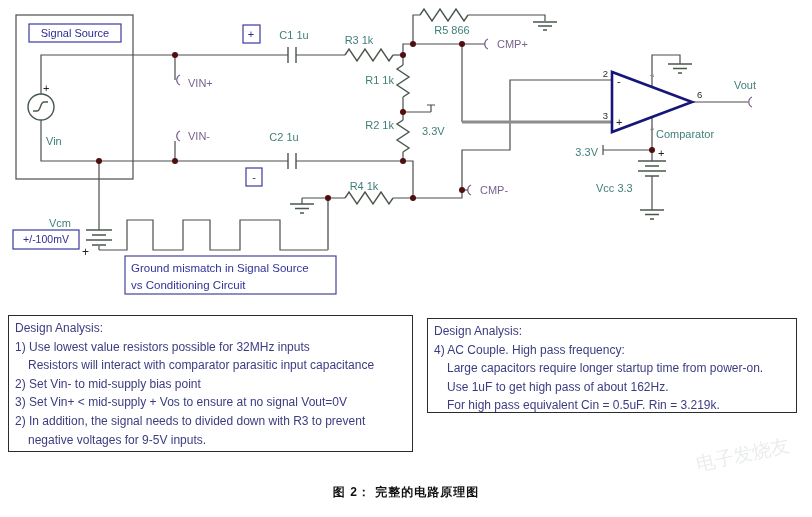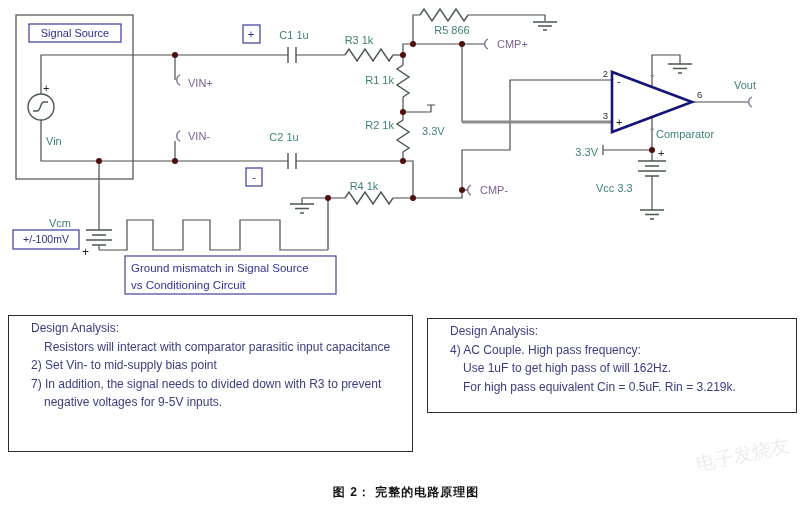--- a/index.html
+++ b/index.html
@@ -16,21 +16,21 @@
   .tri{stroke:#16167a;stroke-width:2.6;fill:none;stroke-linejoin:miter;}
   .lbl{fill:#3f7f78;font-size:11px;}
   .net{fill:#7a628f;font-size:11px;}
   .pinnum{fill:#2a2a2a;font-size:9.5px;}
   .sign{fill:#222;font-size:11px;}
   .tiny{fill:#777;font-size:6px;}
   .navyt{fill:#2c2c90;font-size:11px;}
   .navybox{stroke:#3a3aa0;stroke-width:1.2;fill:#ffffff;}
   .notetext{fill:#32329a;font-size:11.5px;}
   .abox{position:absolute;border:1px solid #2b2b2b;background:#fff;color:#3c3c82;
-        font-size:12px;line-height:18.6px;padding:3px 4px 2px 22px;box-sizing:border-box;}
+        font-size:12px;line-height:18.6px;padding:3px 4px 2px 6px;box-sizing:border-box;}
   .aline{white-space:nowrap;}
   .indent{padding-left:13px;}
   .caption{position:absolute;left:0;top:484px;width:100%;text-align:center;
            color:#111;font-size:12px;font-weight:bold;letter-spacing:1px;}
   .watermark{position:absolute;left:668px;top:442px;width:150px;color:#8d96a0;
              opacity:0.18;font-size:19px;transform:rotate(-12deg);line-height:26px;
              text-align:center;pointer-events:none;}
 </style>
 </head>
 <body>
@@ -167,30 +167,33 @@
         <circle cx="403" cy="112" r="3"></circle>
     <circle cx="413" cy="198" r="3"></circle>
         <circle cx="328" cy="198" r="3"></circle>
     <circle cx="462" cy="190" r="3"></circle>
         <circle cx="652" cy="150" r="3"></circle>
   </g>
 </svg>
 
 <div class="abox" style="left:8px;top:315px;width:405px;height:137px;">
   <div class="aline">Design Analysis:</div>
+  <div class="aline">1) Use lowest value resistors possible for 32MHz inputs</div>
   <div class="aline indent">Resistors will interact with comparator parasitic input capacitance</div>
   <div class="aline">2) Set Vin- to mid-supply bias point</div>
-  <div class="aline">7) In addition, the signal needs to divided down with R3 to prevent</div>
+  <div class="aline">3) Set Vin+ &lt; mid-supply + Vos to ensure at no signal Vout=0V</div>
+  <div class="aline">2) In addition, the signal needs to divided down with R3 to prevent</div>
   <div class="aline indent">negative voltages for 9-5V inputs.</div>
 </div>
 
 <div class="abox" style="left:427px;top:318px;width:370px;height:95px;">
   <div class="aline">Design Analysis:</div>
   <div class="aline">4) AC Couple. High pass frequency:</div>
-  <div class="aline indent">Use 1uF to get high pass of will 162Hz.</div>
+  <div class="aline indent">Large capacitors require longer startup time from power-on.</div>
+  <div class="aline indent">Use 1uF to get high pass of about 162Hz.</div>
   <div class="aline indent">For high pass equivalent Cin = 0.5uF. Rin = 3.219k.</div>
 </div>
 
 <div class="caption">图 2：  完整的电路原理图</div>
 
 <div class="watermark">电子发烧友</div>
 
 </div>
 
 </body></html>

